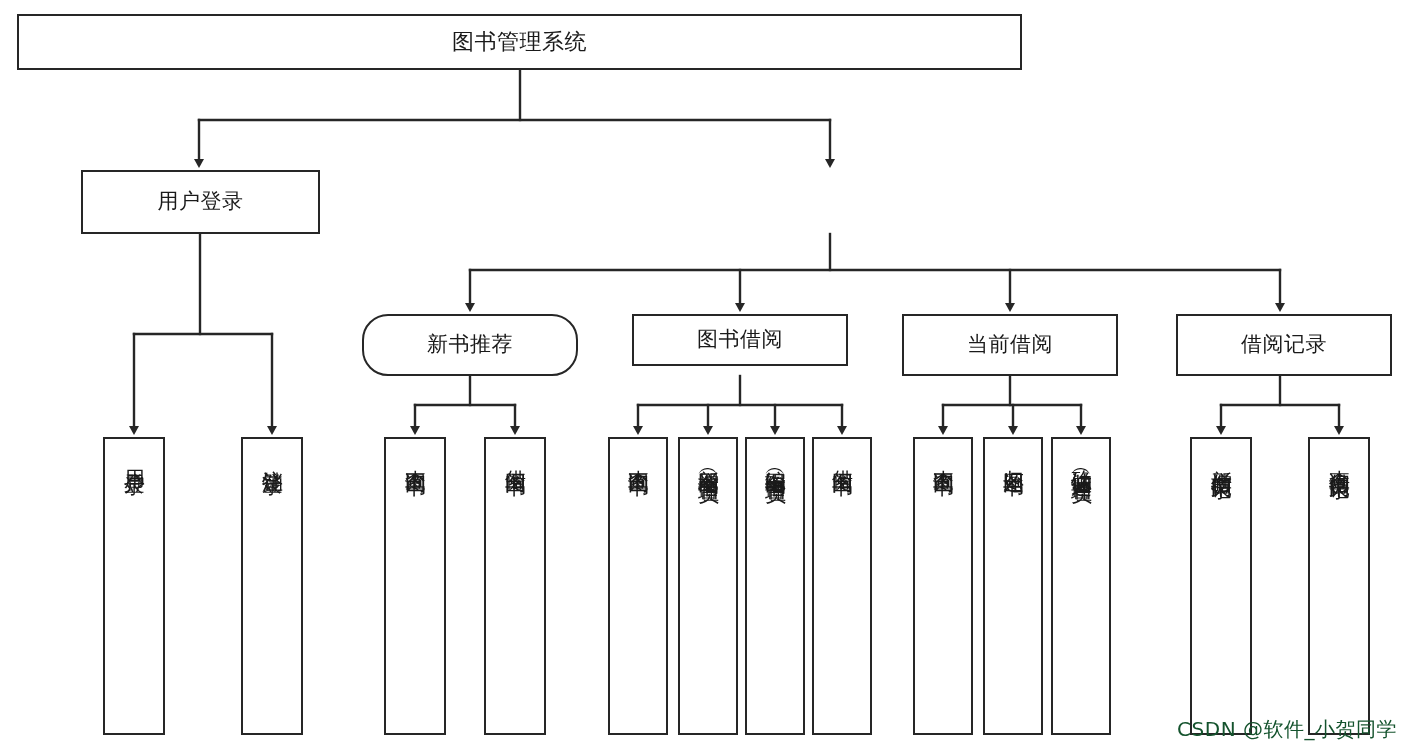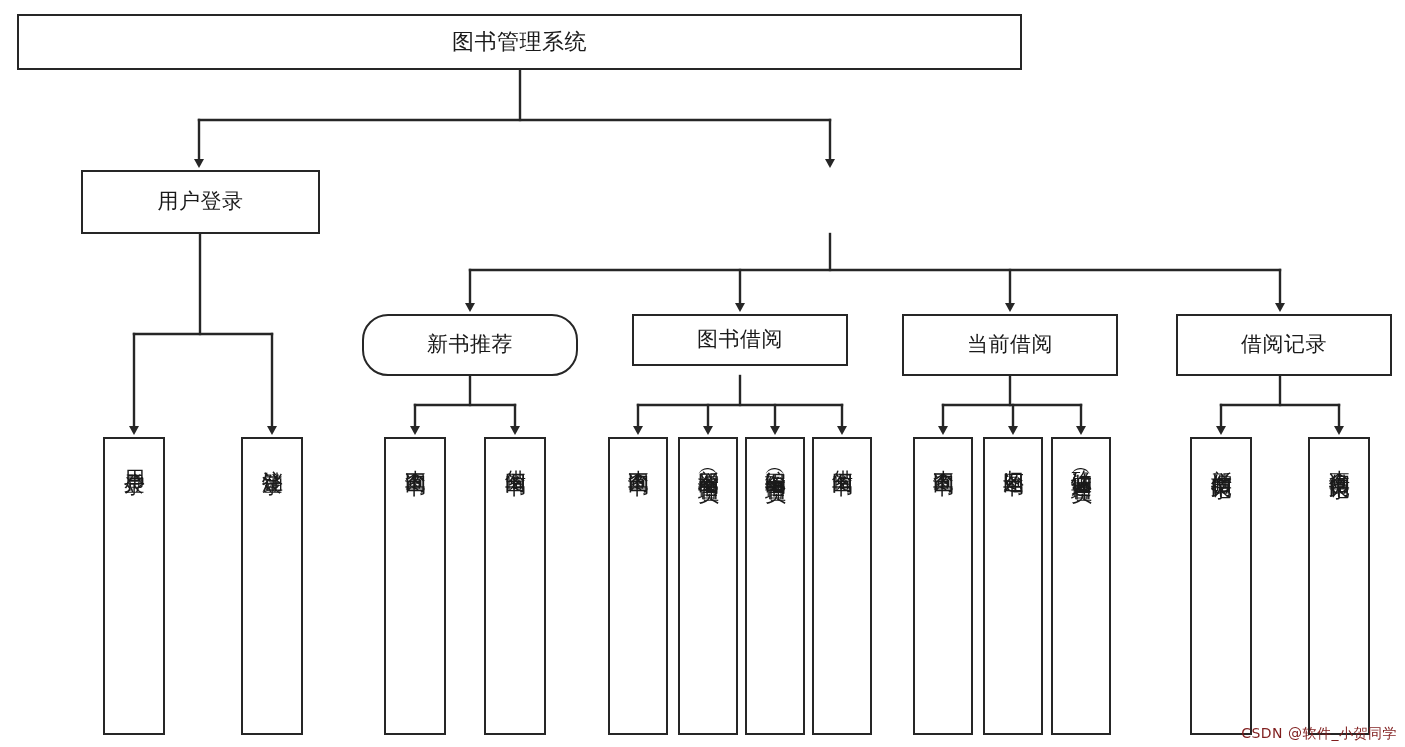--- a/index.html
+++ b/index.html
@@ -55,22 +55,22 @@
     white-space: nowrap;
     display: block;
   }
   .node.root {
     font-size: 22px;
   }
   #watermark {
     position: absolute;
     right: 8px;
     bottom: 4px;
-    font-size: 14px;
-    color: #7f1d1d;
+    font-size: 20px;
+    color: #14532d;
     letter-spacing: 0.5px;
     white-space: nowrap;
     user-select: none;
   }
 </style>
 </head>
 <body>
 
 <div id="diagram-root">
 

